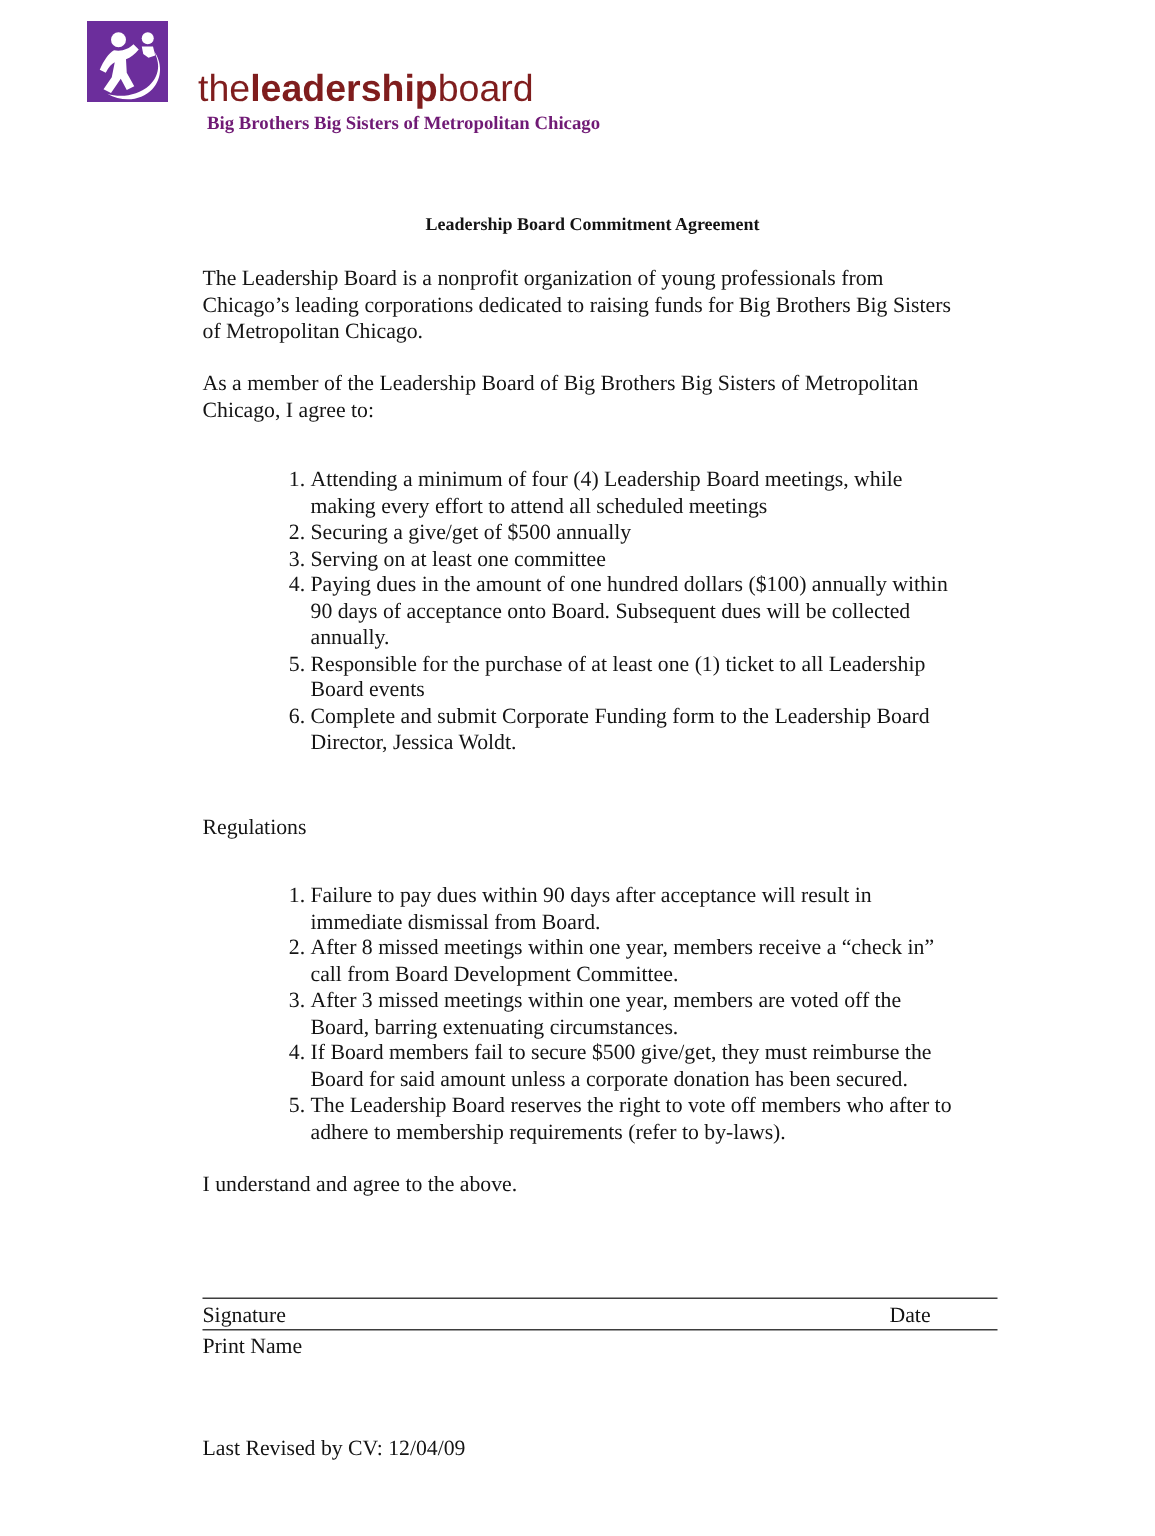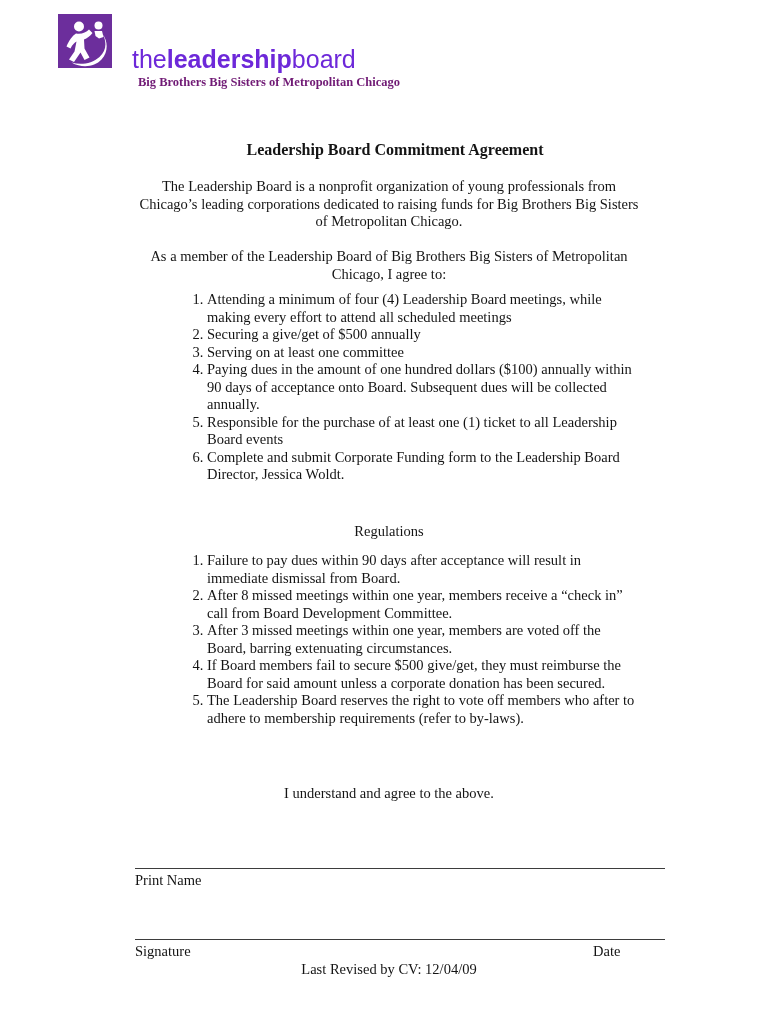--- a/index.html
+++ b/index.html
@@ -25,21 +25,21 @@
   }
   .logo-box svg { display: block; width: 54px; height: 54px; }
 
   .brand {
     position: absolute;
     top: 46px;
     left: 132px;
     font-family: "Liberation Sans", "DejaVu Sans", sans-serif;
     font-size: 25px;
     line-height: 26px;
-    color: #6d28d9;
+    color: #7f1d1d;
     letter-spacing: 0;
     white-space: nowrap;
   }
   .brand .bold { font-weight: 700; }
 
   .tagline {
     position: absolute;
     top: 75px;
     left: 138px;
     font-family: "Liberation Serif", "DejaVu Serif", serif;
@@ -54,37 +54,37 @@
   .content {
     position: absolute;
     top: 140px;
     left: 135px;
     width: 530px;
   }
   .doc-title {
     width: 520px;
     margin: 0 0 19px 0;
     font-weight: 700;
-    font-size: 16px;
+    font-size: 12px;
     line-height: 19px;
     text-align: center;
   }
-  p { margin: 0; text-align: center; }
+  p { margin: 0; }
   .para-intro  { width: 508px; margin-bottom: 17.5px; }
-  .para-lead   { width: 508px; margin-bottom: 8px; }
+  .para-lead   { width: 508px; margin-bottom: 29px; }
   ol.doc-list {
     margin: 0;
     padding: 0 0 0 72px;
     width: 436px;
     box-sizing: content-box;
     list-style: decimal outside;
   }
   ol.commitments { margin-bottom: 39px; }
-  .section-heading { width: 508px; margin-bottom: 12px; }
-  ol.regulations { margin-bottom: 58px; }
+  .section-heading { width: 508px; margin-bottom: 28px; }
+  ol.regulations { margin-bottom: 18px; }
   .acknowledgement { width: 508px; margin-bottom: 65px; }
 
   
   .sig-block { width: 530px; }
   .sig-rule {
     width: 530px;
     height: 0;
     border-top: 1.5px solid #3d3d3d;
   }
   .sig-label-row {
@@ -166,31 +166,31 @@
 
         <li>After 3 missed meetings within one year, members are voted off the Board, barring extenuating circumstances.</li>
 
         <li>If Board members fail to secure $500 give/get, they must reimburse the Board for said amount unless a corporate donation has been secured.</li>
 
         <li>The Leadership Board reserves the right to vote off members who after to adhere to membership requirements (refer to by-laws).</li>
       </ol>
 
     <p class="acknowledgement">I understand and agree to the above.</p>
 
-    <div class="sig-block print-block">
-      <div class="sig-rule"></div>
-      <div class="sig-label-row">
-        <span>Print Name</span>
-      </div>
-    </div>
-
     <div class="sig-block">
       <div class="sig-rule"></div>
       <div class="sig-label-row">
         <span>Signature</span>
         <span class="date-label">Date</span>
+      </div>
+    </div>
+
+    <div class="sig-block print-block">
+      <div class="sig-rule"></div>
+      <div class="sig-label-row">
+        <span>Print Name</span>
       </div>
     </div>
 
     <p class="revision">Last Revised by CV: 12/04/09</p>
 
   </div>
 </div>
 
 </body></html>

